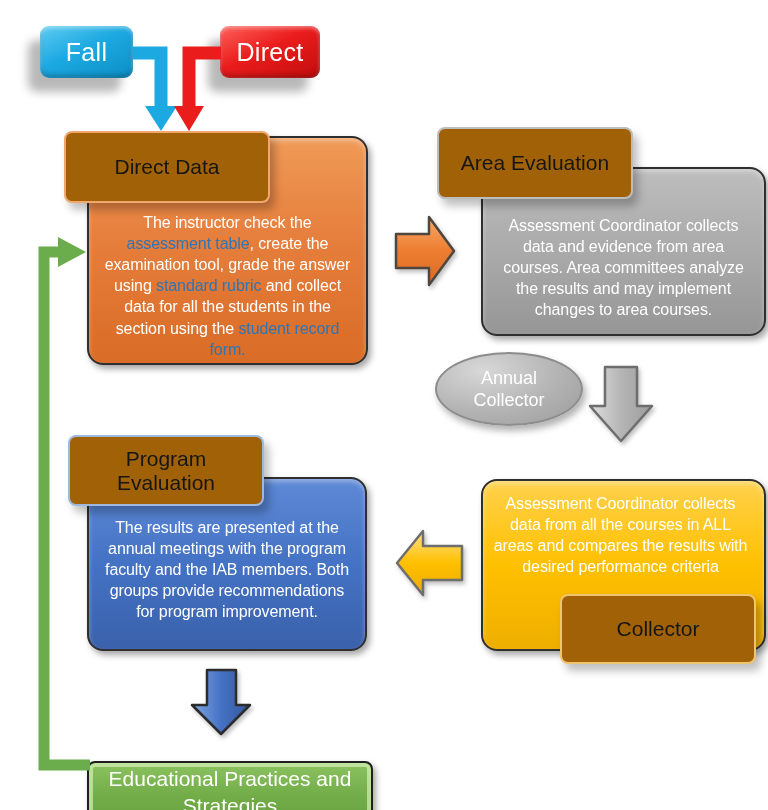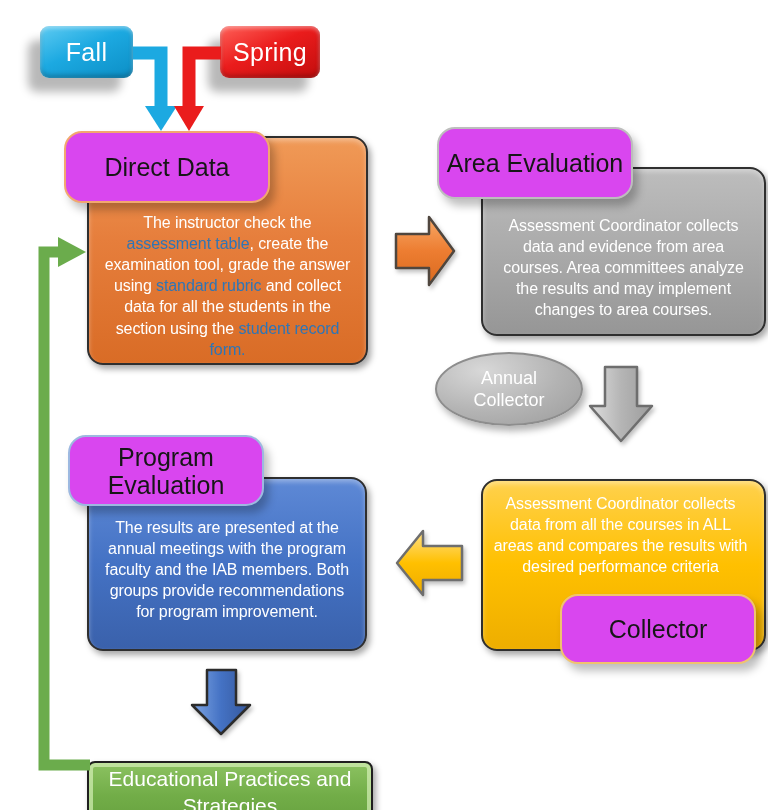--- a/index.html
+++ b/index.html
@@ -15,22 +15,22 @@
   .term-box{
     z-index:2;border-radius:9px;display:flex;align-items:center;justify-content:center;
     color:#fff;font-size:25px;letter-spacing:.3px;
     box-shadow:-12px 14px 10px rgba(0,0,0,0.28), inset 0 2px 4px rgba(255,255,255,0.45), inset 0 -3px 5px rgba(0,0,0,0.25);
   }
   .term-fall{background:linear-gradient(155deg,#5ecbf2 0%,#1ca9e1 45%,#0c8ec5 100%);}
   .term-spring{background:linear-gradient(155deg,#ff6159 0%,#ea1c1c 45%,#c30d0d 100%);}
 
   
   .wlabel{
-    background:#d946ef;z-index:4;border-radius:18px;display:flex;align-items:center;justify-content:center;
-    text-align:center;color:#161616;font-size:25px;font-weight:500;line-height:1.12;
+    background:#a16207;z-index:4;border-radius:8px;display:flex;align-items:center;justify-content:center;
+    text-align:center;color:#161616;font-size:21px;font-weight:500;line-height:1.12;
     box-shadow:5px 7px 9px rgba(0,0,0,0.25);
   }
   .wlabel.orange-edge{border:2px solid #f2a76f;}
   .wlabel.gray-edge{border:2px solid #bdbdbd;}
   .wlabel.blue-edge{border:2px solid #9db9e0;}
   .wlabel.gold-edge{border:2px solid #f0c36e;}
 
   
   .card{
     z-index:1;border:2px solid #2f2f2f;border-radius:16px;color:#fff;text-align:center;
@@ -81,21 +81,21 @@
     <g>
       <path d="M90 741 H44 V228 H60" fill="none" stroke="#6bac4c" stroke-width="11"></path>
       <polygon points="58,213 58,243 86,228" fill="#6bac4c"></polygon>
     </g>
   </svg>
 
   <div class="abs term-box term-fall" style="left:40px;top:2px;width:93px;height:52px;">
     <span>Fall</span>
   </div>
   <div class="abs term-box term-spring" style="left:220px;top:2px;width:100px;height:52px;">
-    <span>Spring</span>
+    <span>Direct</span>
   </div>
 
   <div class="abs card card-orange" style="left:87px;top:112px;width:281px;height:229px;padding:74px 13px 0 13px;">
     <span class="body-text"><span>The instructor check the </span><span class="link-text">assessment table</span><span>,  create the examination tool, grade the answer using </span><span class="link-text">standard rubric</span><span> and collect data for all the students in the section using the </span><span class="link-text">student record form.</span></span>
   </div>
   <div class="abs wlabel orange-edge" style="left:64px;top:107px;width:206px;height:72px;">
     <span>Direct Data</span>
   </div>
 
   <div class="abs card card-gray" style="left:481px;top:143px;width:285px;height:169px;padding:46px 10px 0 10px;">

